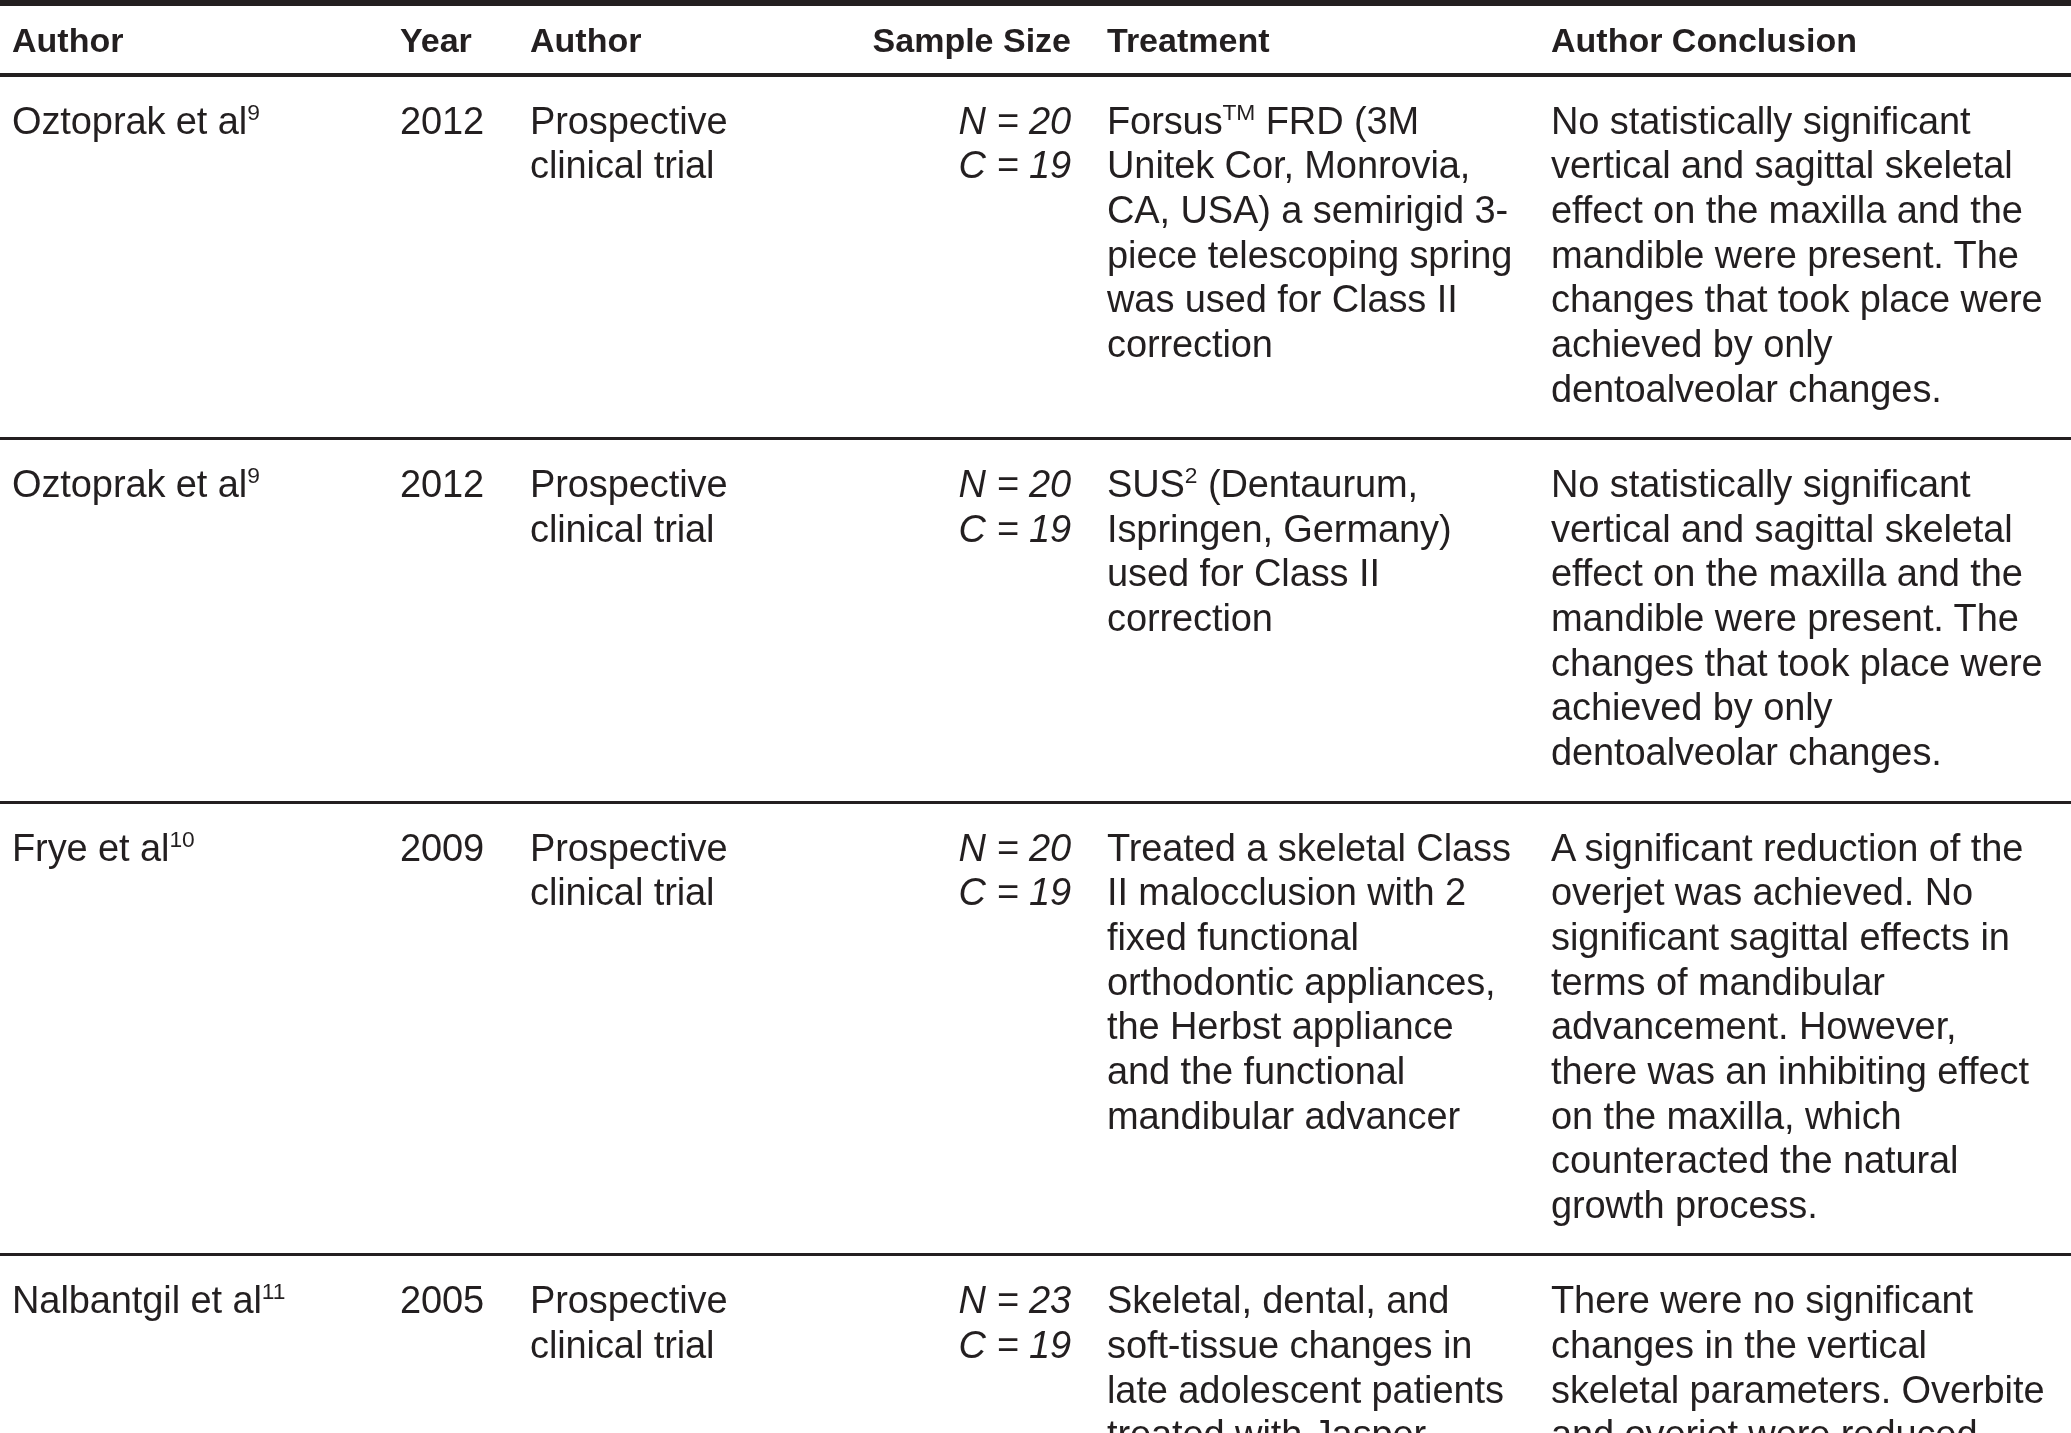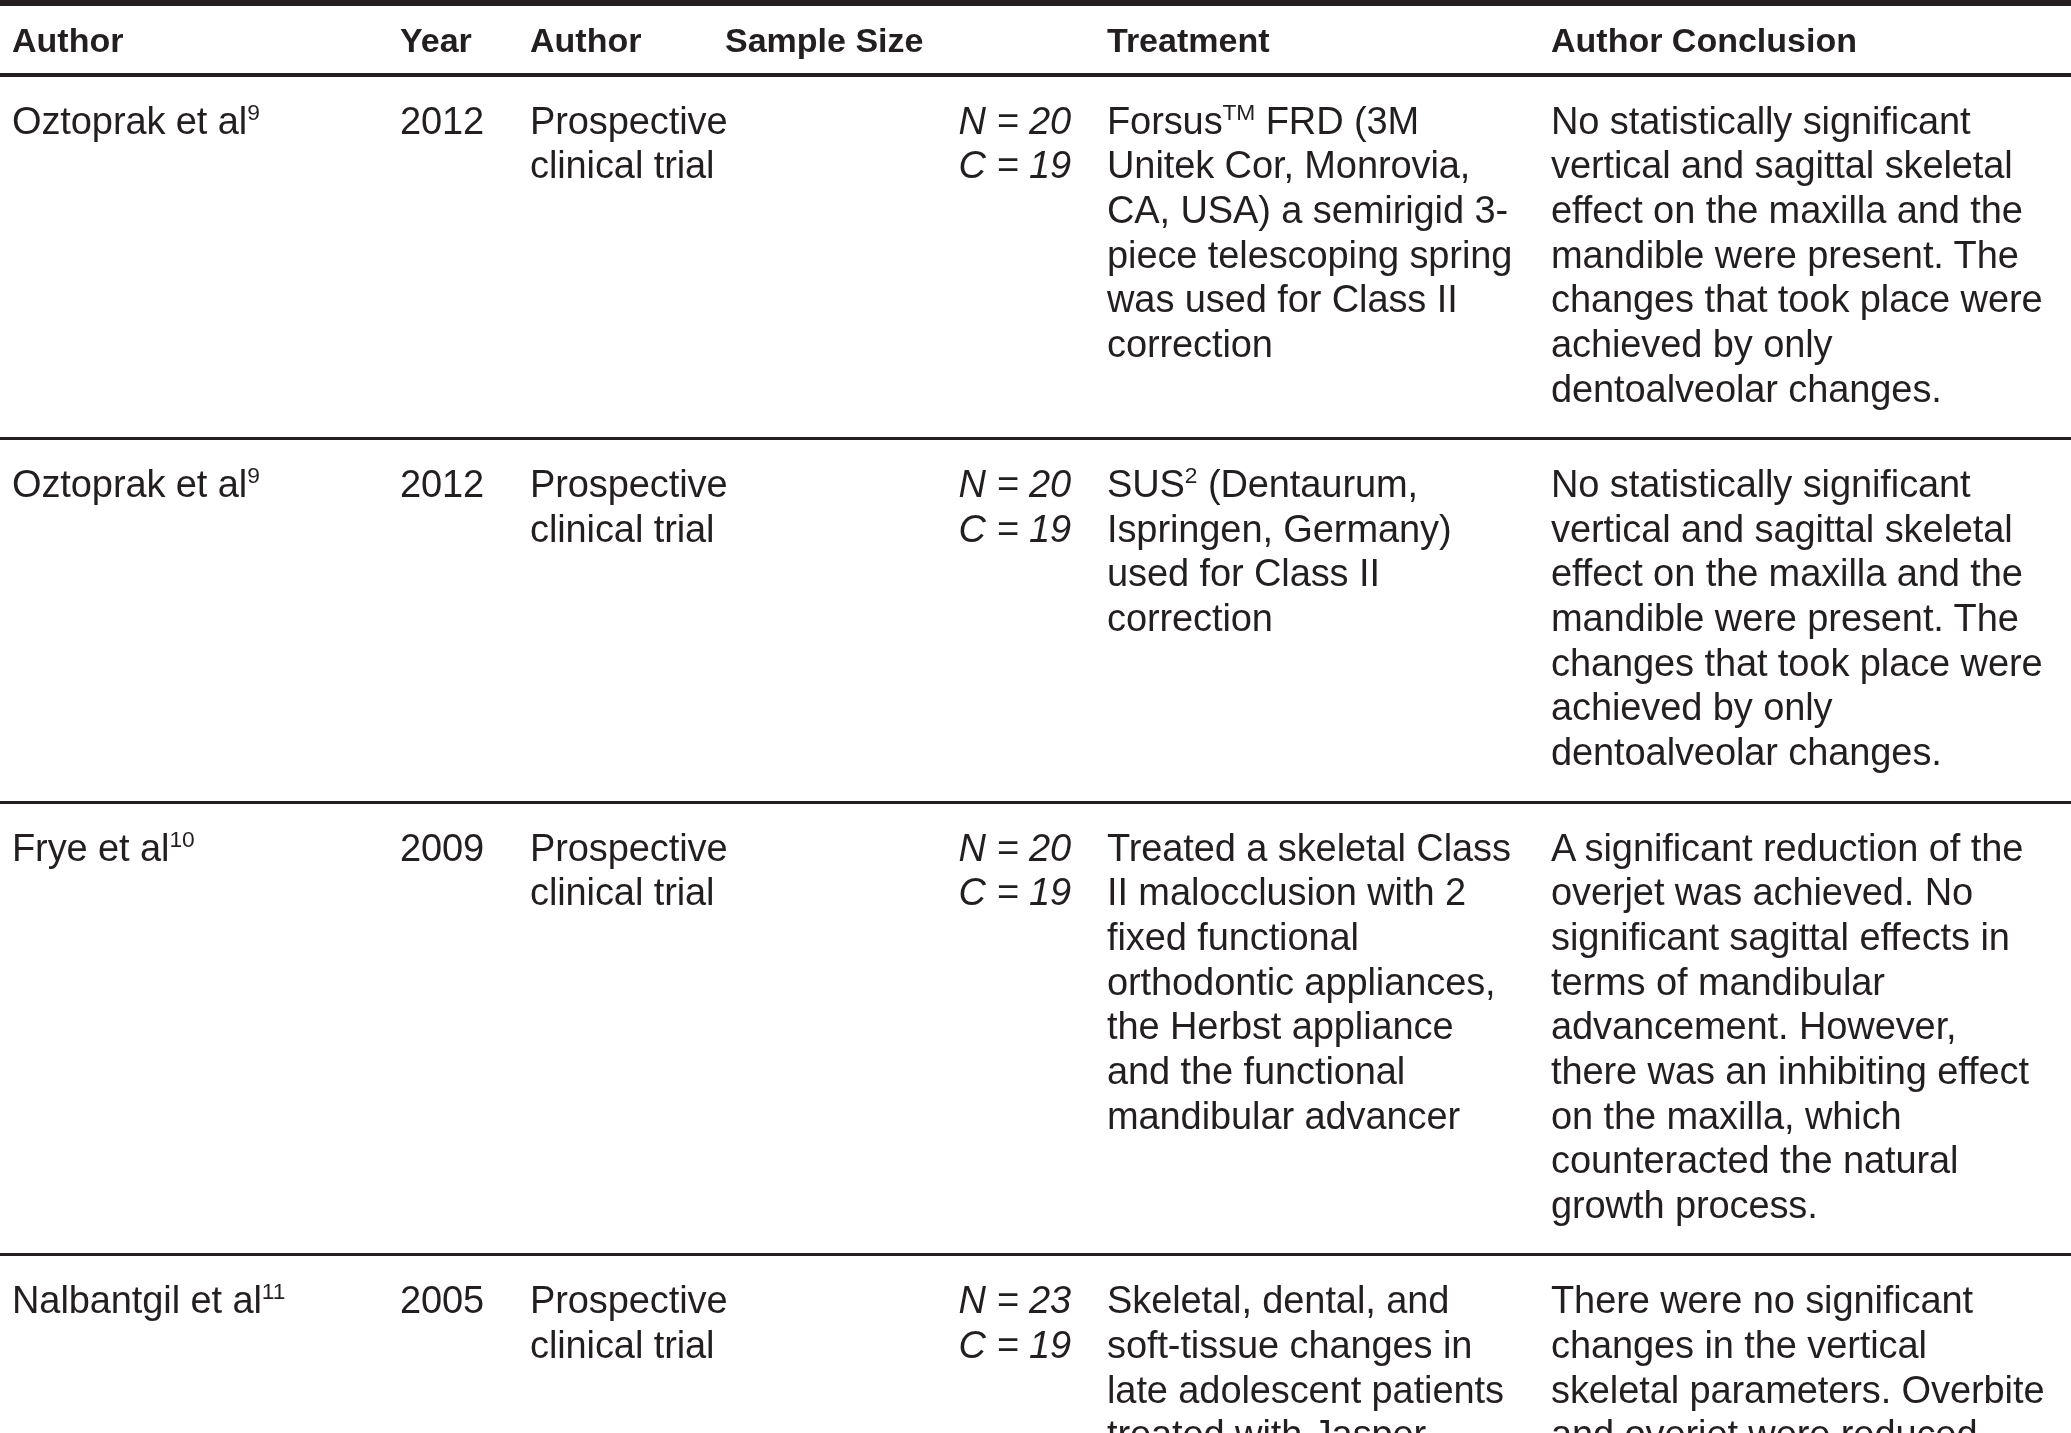--- a/index.html
+++ b/index.html
@@ -52,21 +52,21 @@
     padding: 0;
   }
 
   th {
     font-weight: bold;
     font-size: 34px;
     line-height: 1.08;
     padding: 16px 0 14px 0;
   }
   th.col-author   { padding-left: 12px; }
-  th.col-sample   { text-align: left; padding-right: 14px; }
+  th.col-sample   { text-align: right; padding-right: 14px; }
   th.col-treat    { padding-left: 22px; }
   th.col-concl    { padding-left: 26px; }
 
   td {
     font-size: 38px;
     line-height: 1.175;
     padding-top: 22px;
     padding-bottom: 26px;
     letter-spacing: -0.1px;
   }

